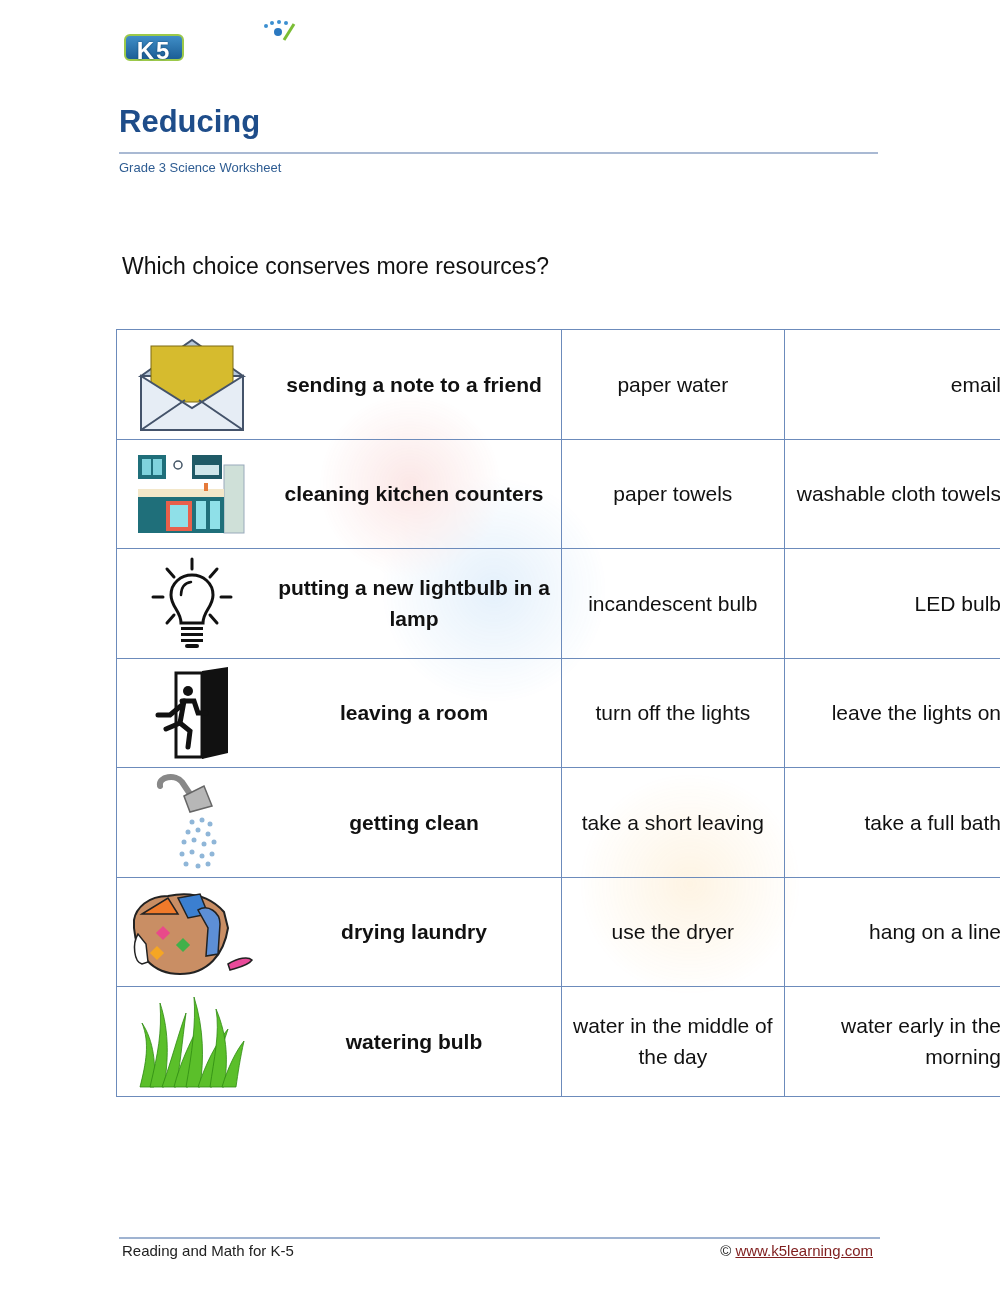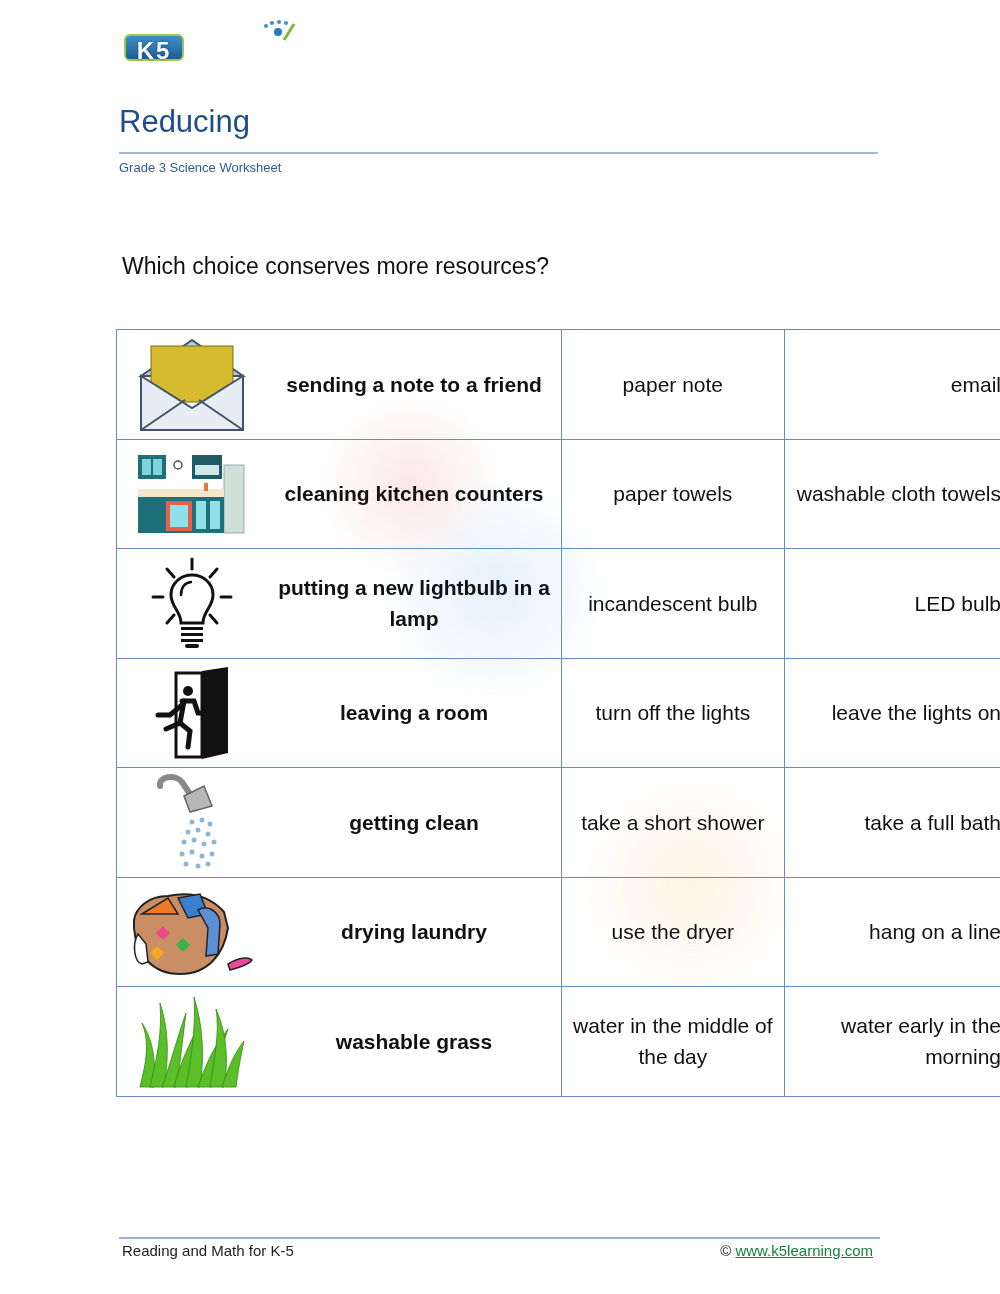--- a/index.html
+++ b/index.html
@@ -5,40 +5,40 @@
     html, body { margin:0; padding:0; background:#ffffff; }
     body { width:1000px; height:1294px; position:relative; overflow:hidden; font-family:"Liberation Sans", sans-serif; }
     .logo { position:absolute; left:120px; top:22px; width:212px; height:52px; }
     .logo .badge { position:absolute; left:4px; top:12px; width:60px; height:27px; border-radius:6px;
       background:linear-gradient(#3f8ec7,#1c5e96); border:2px solid #9cc94a; box-sizing:border-box;
       color:#fff; font-weight:bold; font-size:24px; line-height:30px; text-align:center; letter-spacing:2px;
       text-shadow:0 0 2px #0b3a63; }
     .logo .word { position:absolute; left:68px; top:8px; font-size:34px; font-weight:bold; color:#6fae2e;
       letter-spacing:-1px; text-shadow:1px 1px 0 #3e6d16; }
     .logo .figure { position:absolute; left:140px; top:-2px; width:36px; height:22px; }
-    .title { position:absolute; left:119px; top:104px; font-size:31px; font-weight:normal; color:#1e4d8a; margin:0; }
+    .title { position:absolute; left:119px; top:104px; font-size:31px; font-weight:bold; color:#1e4d8a; margin:0; }
     .rule-top { position:absolute; left:119px; top:152px; width:759px; height:2px; background:#a9b9d3; }
     .subtitle { position:absolute; left:119px; top:160px; font-size:13px; color:#2e5c92; }
     .question { position:absolute; left:122px; top:225px; font-size:23px; color:#111;margin-top:28px; }
     table.ws { position:absolute; left:116px; top:282px; width:890px; border-collapse:collapse; table-layout:fixed;margin-top:47px; }
     table.ws td { border:1.5px solid #6c8bbb; height:108.5px; text-align:center; vertical-align:middle;
       font-size:21px; color:#111; line-height:31px; padding:0 4px; }
     table.ws td.pic { border-right:none; width:128px; padding:0; }
     table.ws td.label { border-left:none; font-weight:bold; width:243px; }
     table.ws td.opt { width:181px; }
     table.ws td.opt2 { width:180px;text-align:right; }
     .icon { display:block; margin:0 auto; }
     .watermark { position:absolute; left:200px; top:380px; width:700px; height:700px; pointer-events:none; opacity:0.12;
       background:radial-gradient(circle at 30% 15%, #e0413b 0, transparent 12%),
                  radial-gradient(circle at 42% 30%, #2a8ae0 0, transparent 18%),
                  radial-gradient(circle at 70% 72%, #f5a623 0, transparent 16%); }
     .rule-bottom { position:absolute; left:119px; top:1237px; width:761px; height:2px; background:#9fb3d1; }
     .footer-left { position:absolute; left:122px; top:1242px; font-size:15px; color:#222;text-align:center; }
     .footer-right { position:absolute; right:127px; top:1242px; font-size:15px; color:#222; }
-    .footer-right a { color:#15803d; text-decoration:underline; }
+    .footer-right a { color:#7f1d1d; text-decoration:underline; }
   </style>
 </head>
 <body>
 
 <div class="logo">
   <div class="badge">K5</div>
   <svg class="figure" viewBox="0 0 36 22">
     <circle cx="6" cy="6" r="2" fill="#3b8fd0"></circle>
       <circle cx="12" cy="3" r="2" fill="#3b8fd0"></circle>
     <circle cx="19" cy="2" r="2" fill="#3b8fd0"></circle>
@@ -62,21 +62,21 @@
     <tr>
       <td class="pic">
         <svg class="icon" width="110" height="96" viewBox="0 0 110 96">
           <path d="M4 40 L55 4 L106 40 Z" fill="#b8c9dc" stroke="#44536a" stroke-width="2"></path>
           <rect x="14" y="10" width="82" height="56" fill="#d6bb2e" stroke="#7c6a13" stroke-width="1"></rect>
           <path d="M4 40 L4 94 L106 94 L106 40 L55 72 Z" fill="#e6edf5" stroke="#44536a" stroke-width="2"></path>
           <path d="M4 94 L48 64 M106 94 L62 64" stroke="#44536a" stroke-width="2"></path>
         </svg>
       </td>
       <td class="label">sending a note to a friend</td>
-      <td class="opt">paper note</td>
+      <td class="opt">paper water</td>
       <td class="opt2">email</td>
     </tr>
 
     <tr>
       <td class="pic">
         <svg class="icon" width="112" height="82" viewBox="0 0 112 82">
           <rect x="88" y="12" width="20" height="68" fill="#cfe0d8" stroke="#9ab" stroke-width="1"></rect>
           <rect x="2" y="2" width="28" height="24" fill="#1f6f7a"></rect>
             <rect x="6" y="6" width="9" height="16" fill="#7fd3dd"></rect>
             <rect x="17" y="6" width="9" height="16" fill="#7fd3dd"></rect>
@@ -160,21 +160,21 @@
               <circle cx="40" cy="80" r="2.5"></circle>
               <circle cx="50" cy="84" r="2.5"></circle>
               <circle cx="60" cy="82" r="2.5"></circle>
             <circle cx="34" cy="92" r="2.5"></circle>
               <circle cx="46" cy="94" r="2.5"></circle>
               <circle cx="56" cy="92" r="2.5"></circle>
           </g>
         </svg>
       </td>
       <td class="label">getting clean</td>
-      <td class="opt">take a short shower</td>
+      <td class="opt">take a short leaving</td>
       <td class="opt2">take a full bath</td>
     </tr>
 
     <tr>
       <td class="pic">
         <svg class="icon" width="128" height="96" viewBox="0 0 128 96">
           <path d="M6 36 C8 24 20 12 40 12 C60 8 80 10 96 28 L100 44 C96 70 80 90 52 90 C24 90 8 70 6 44 Z" fill="#c98e64" stroke="#222" stroke-width="2"></path>
           <path d="M14 30 L40 14 L50 30 Z" fill="#f07a2a" stroke="#222" stroke-width="1.5"></path>
           <path d="M50 14 L72 10 L80 30 L60 34 Z" fill="#3b7fd0" stroke="#222" stroke-width="1.5"></path>
           <path d="M70 26 C80 20 92 28 92 40 L90 70 L78 72 L80 44 Z" fill="#5d8fd6" stroke="#222" stroke-width="1.5"></path>
@@ -198,21 +198,21 @@
             <path d="M14 94 C22 60 26 40 24 10 C34 40 32 70 28 94 Z"></path>
             <path d="M26 94 C36 66 42 42 50 20 C46 50 44 74 40 94 Z"></path>
             <path d="M38 94 C44 70 54 50 62 34 C58 60 56 78 52 94 Z"></path>
             <path d="M50 94 C56 60 60 30 58 4 C68 36 68 66 64 94 Z"></path>
             <path d="M62 94 C70 70 80 50 92 36 C84 60 80 78 76 94 Z"></path>
             <path d="M74 94 C78 66 84 40 80 16 C92 44 92 70 88 94 Z"></path>
             <path d="M86 94 C92 74 100 58 108 48 C104 66 102 80 100 94 Z"></path>
           </g>
         </svg>
       </td>
-      <td class="label">washable grass</td>
+      <td class="label">watering bulb</td>
       <td class="opt">water in the middle of the day</td>
       <td class="opt2">water early in the morning</td>
     </tr>
   </tbody>
 </table>
 
 <div class="rule-bottom"></div>
 <div class="footer-left">Reading and Math for K-5</div>
 <div class="footer-right">
   <span>©</span>

